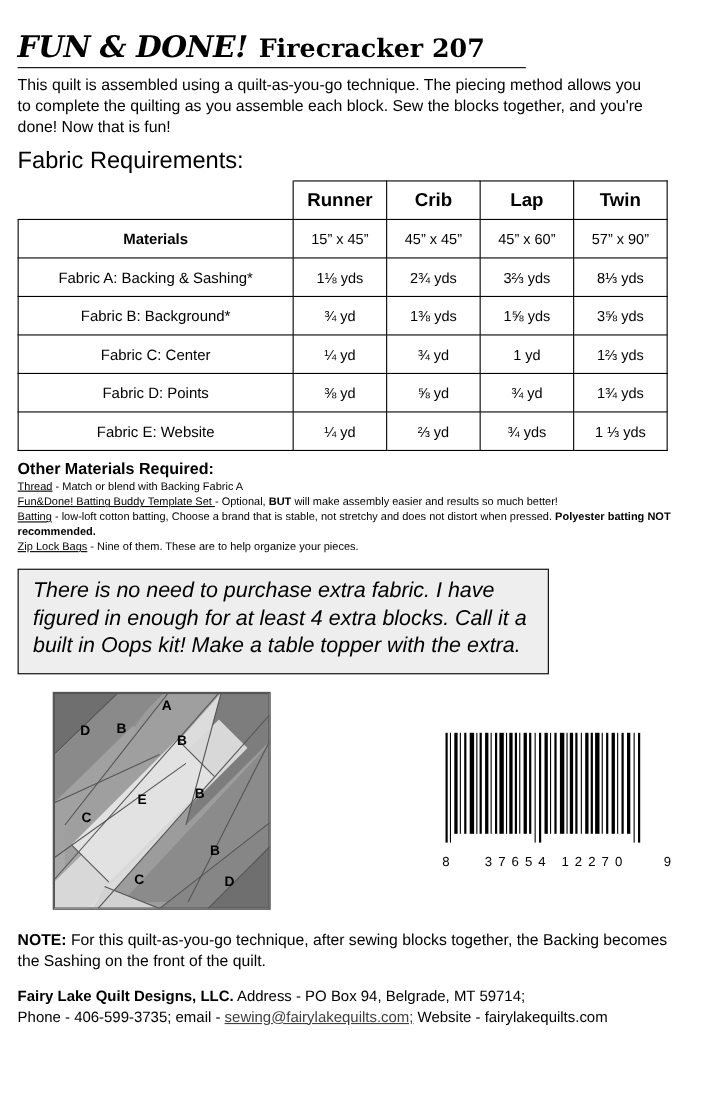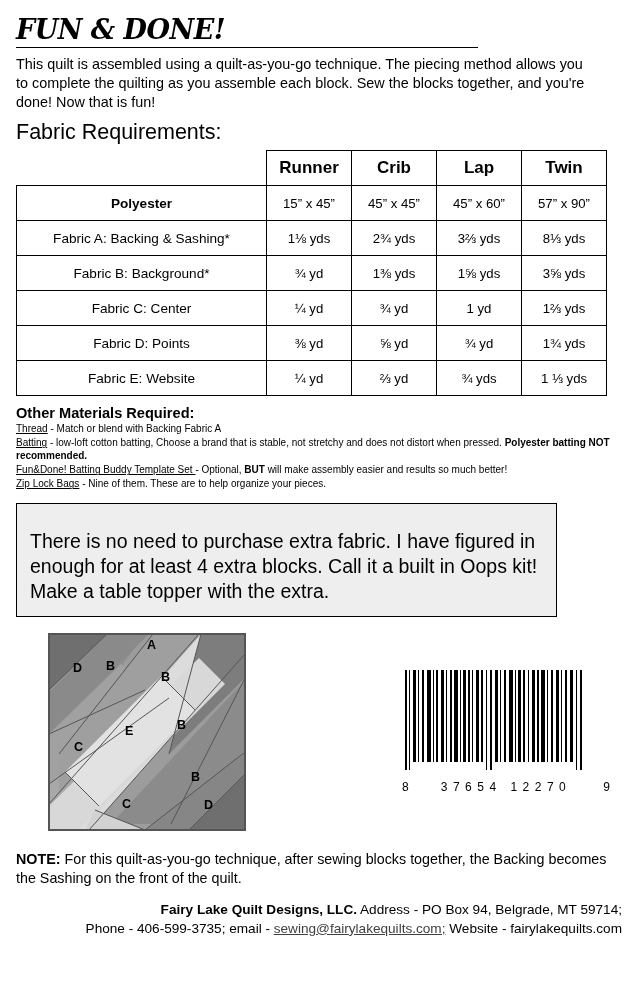--- a/index.html
+++ b/index.html
@@ -20,21 +20,21 @@
     height: 999px;
     padding: 0 16px;
     box-sizing: border-box;
   }
 
   
   .title-row {
     display: flex;
     align-items: baseline;
     gap: 10px;
-    padding-top: 14px;
+    padding-top: 28px;
   }
   .title-fun {
     font-family: "DejaVu Serif", serif;
     font-weight: bold;
     font-style: italic;
     font-size: 27px;
     letter-spacing: -0.5px;
   }
   .title-pattern {
     font-family: "DejaVu Serif", serif;
@@ -114,25 +114,26 @@
   }
   .other-list .u { text-decoration: underline; }
   .other-list .b { font-weight: bold; }
   .other-line { margin-bottom: 1px; }
 
   
   .callout {
     margin-top: 13px;
     border: 1.3px solid #000;
     background: #eeeeee;
-    width: 541px;
+    width: 483px;
     box-sizing: border-box;
-    padding: 25px 13px 12px 13px;
+    padding: 7px 13px 12px 13px;
     font-size: 19.5px;
     line-height: 1.28;
+    font-style: italic;
   }
 
   
   .mid-row {
     margin-top: 16px;
     display: flex;
     align-items: flex-start;
   }
   .block-wrap {
     margin-left: 32px;
@@ -185,36 +186,36 @@
     width: 600px;
   }
   .note b { font-weight: bold; }
 
   
   .footer {
     margin-top: 11px;
     font-size: 13.6px;
     line-height: 1.4;
     width: 606px;
-    text-align: right;
   }
   .footer .co { font-weight: bold; }
   .footer a {
     color: #404040;
     text-decoration: underline;
   }
 </style>
 </head>
 <body>
 
 <div class="page">
 
   <div>
     <div class="title-row">
       <span class="title-fun">FUN &amp; DONE!</span>
+      <span class="title-pattern">Firecracker 207</span>
     </div>
     <div class="title-underline"></div>
   </div>
 
   <div class="intro">This quilt is assembled using a quilt-as-you-go technique. The piecing method allows you to complete the quilting as you assemble each block. Sew the blocks together, and you're done! Now that is fun!</div>
 
   <div class="section-heading">Fabric Requirements:</div>
 
   <table class="fabric">
     <colgroup>
@@ -228,21 +229,21 @@
       <tr>
         <th class="blank"></th>
         <th class="size-head">Runner</th>
         <th class="size-head">Crib</th>
         <th class="size-head">Lap</th>
         <th class="size-head">Twin</th>
       </tr>
     </thead>
     <tbody>
       <tr>
-        <td class="dim-label">Polyester</td>
+        <td class="dim-label">Materials</td>
         <td>15” x 45”</td>
         <td>45” x 45”</td>
         <td>45” x 60”</td>
         <td>57” x 90”</td>
       </tr>
       <tr>
         <td class="rowlabel"><b>Fabric A:</b><span> Backing &amp; Sashing*</span></td>
         <td>1⅛ yds</td>
         <td>2¾ yds</td>
         <td>3⅔ yds</td>
@@ -278,24 +279,24 @@
       </tr>
     </tbody>
   </table>
 
   <div class="other-title">Other Materials Required:</div>
   <div class="other-list">
     <div class="other-line">
       <span class="u">Thread</span><span> - Match or blend with Backing Fabric A</span>
     </div>
     <div class="other-line">
+      <span class="u">Fun&amp;Done! Batting Buddy Template Set </span><span>- Optional, </span><span class="b">BUT</span><span> will make assembly easier and results so much better!</span>
+    </div>
+    <div class="other-line">
       <span class="u">Batting</span><span> - low-loft cotton batting,   Choose a brand that is stable, not stretchy and does not distort when pressed. </span><span class="b">Polyester batting NOT recommended.</span>
-    </div>
-    <div class="other-line">
-      <span class="u">Fun&amp;Done! Batting Buddy Template Set </span><span>- Optional, </span><span class="b">BUT</span><span> will make assembly easier and results so much better!</span>
     </div>
     <div class="other-line">
       <span class="u">Zip Lock Bags</span><span> - Nine of them. These are to help organize your pieces.</span>
     </div>
   </div>
 
   <div class="callout">There is no need to purchase extra fabric. I have figured in enough for at least 4 extra blocks. Call it a built in Oops kit! Make a table topper with the extra.</div>
 
   <div class="mid-row">
 

